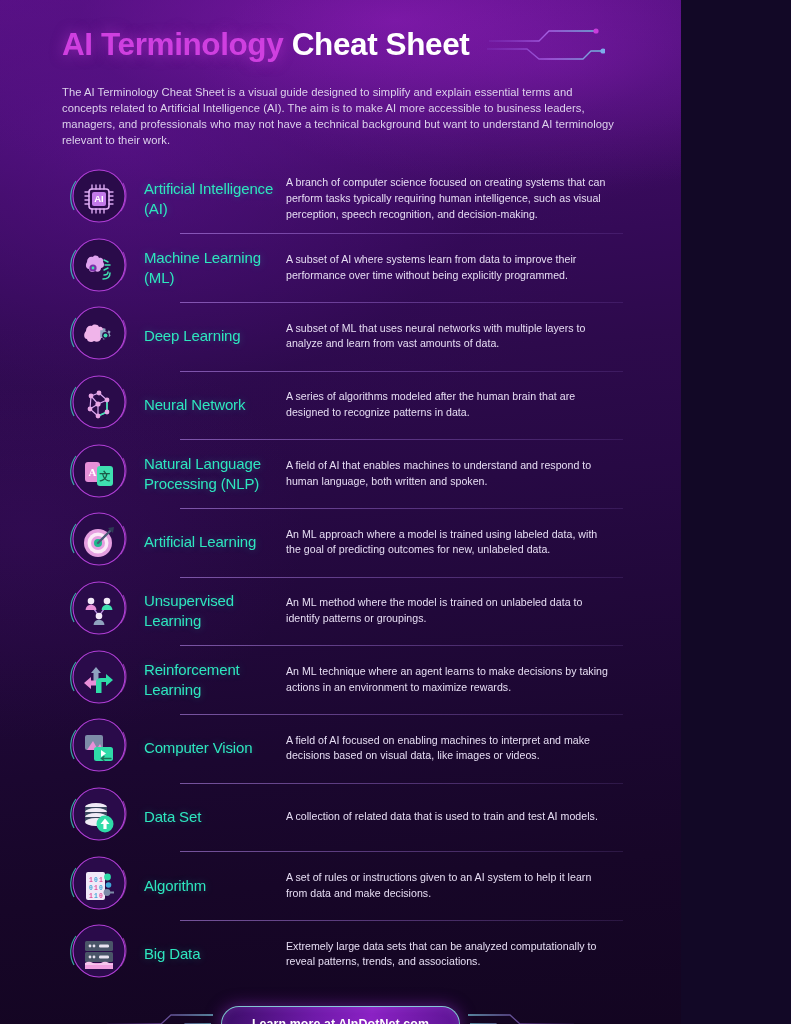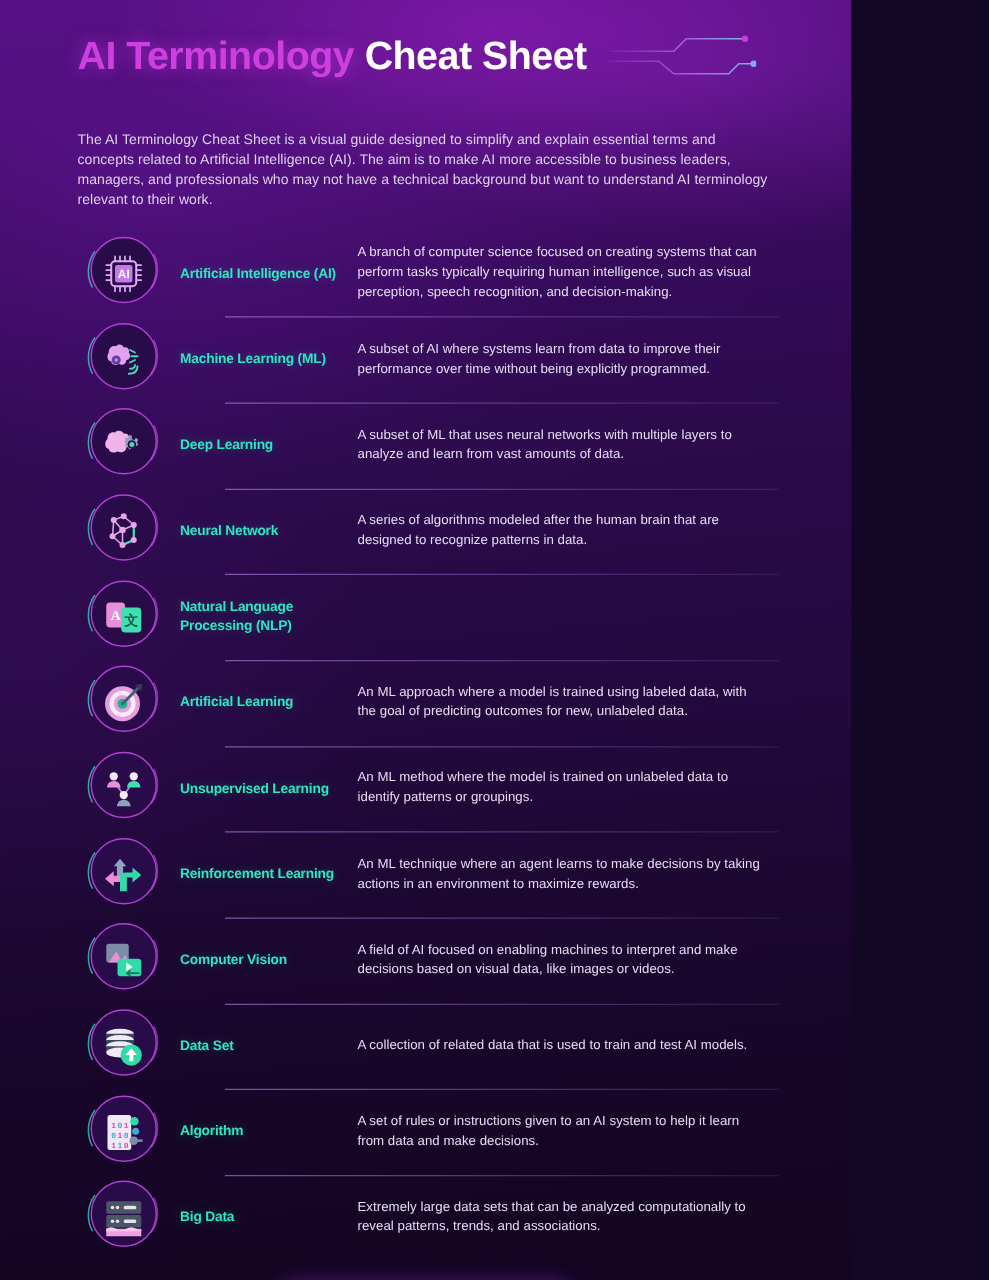--- a/index.html
+++ b/index.html
@@ -57,21 +57,21 @@
   }
   .title .accent {
     color: #cf3fe0;
     text-shadow: 0 0 14px rgba(207, 63, 224, 0.55);
   }
   .title .plain { color: #ffffff; }
 
   .header-circuit { flex: 0 0 auto; opacity: 0.95; }
 
   .subtitle {
-    margin-top: 34px;
+    margin-top: 14px;
     font-size: 11.2px;
     line-height: 1.44;
     color: #ddd2ec;
     max-width: 662px;
     letter-spacing: 0.05px;
   }
 
   
   .terms {
     position: relative;
@@ -112,22 +112,22 @@
   .icon-art {
     position: relative;
     width: 34px;
     height: 34px;
     z-index: 2;
   }
 
   .term-name {
     flex: 0 0 148px;
     padding-left: 8px;
-    font-size: 11px;
-    font-weight: bold;
+    font-size: 15px;
+    font-weight: normal;
     line-height: 1.33;
     color: #2ee6bf;
     letter-spacing: -0.15px;
     text-shadow: 0 0 9px rgba(46, 230, 191, 0.3);
   }
 
   .term-def {
     flex: 1 1 auto;
     padding-left: 2px;
     padding-right: 6px;
@@ -302,20 +302,21 @@
           <path d="M61 18 A27 27 0 0 1 59 46" fill="none" stroke="#c24fe0" stroke-width="1.2" opacity="0.6"></path>
         </svg>
         <svg class="icon-art" viewBox="0 0 34 34">
           <rect x="3" y="5" width="15" height="20" rx="3" fill="#e78fd8"></rect>
           <text x="10.5" y="19" text-anchor="middle" font-family="Liberation Serif, serif" font-size="11" font-weight="bold" fill="#ffffff">A</text>
           <rect x="15" y="9" width="16" height="20" rx="3" fill="#3fe0b0"></rect>
           <text x="23" y="23" text-anchor="middle" font-family="Liberation Sans, sans-serif" font-size="11" font-weight="bold" fill="#1c5a48">文</text>
         </svg>
       </div>
       <div class="term-name">Natural Language Processing (NLP)</div>
+      <div class="term-def">A field of AI that enables machines to understand and respond to human language, both written and spoken.</div>
     </div>
 
     <div class="term-row">
       <div class="icon-wrap">
         <svg class="icon-rings" viewBox="0 0 74 68">
           <circle cx="37" cy="31" r="26" fill="#2a0b4a" stroke="#b23fd8" stroke-width="1.1"></circle>
           <path d="M12 45 A27 27 0 0 1 14 16" fill="none" stroke="#3fd8c8" stroke-width="1.2" opacity="0.75"></path>
           <path d="M61 18 A27 27 0 0 1 59 46" fill="none" stroke="#c24fe0" stroke-width="1.2" opacity="0.6"></path>
         </svg>
         <svg class="icon-art" viewBox="0 0 34 34">

